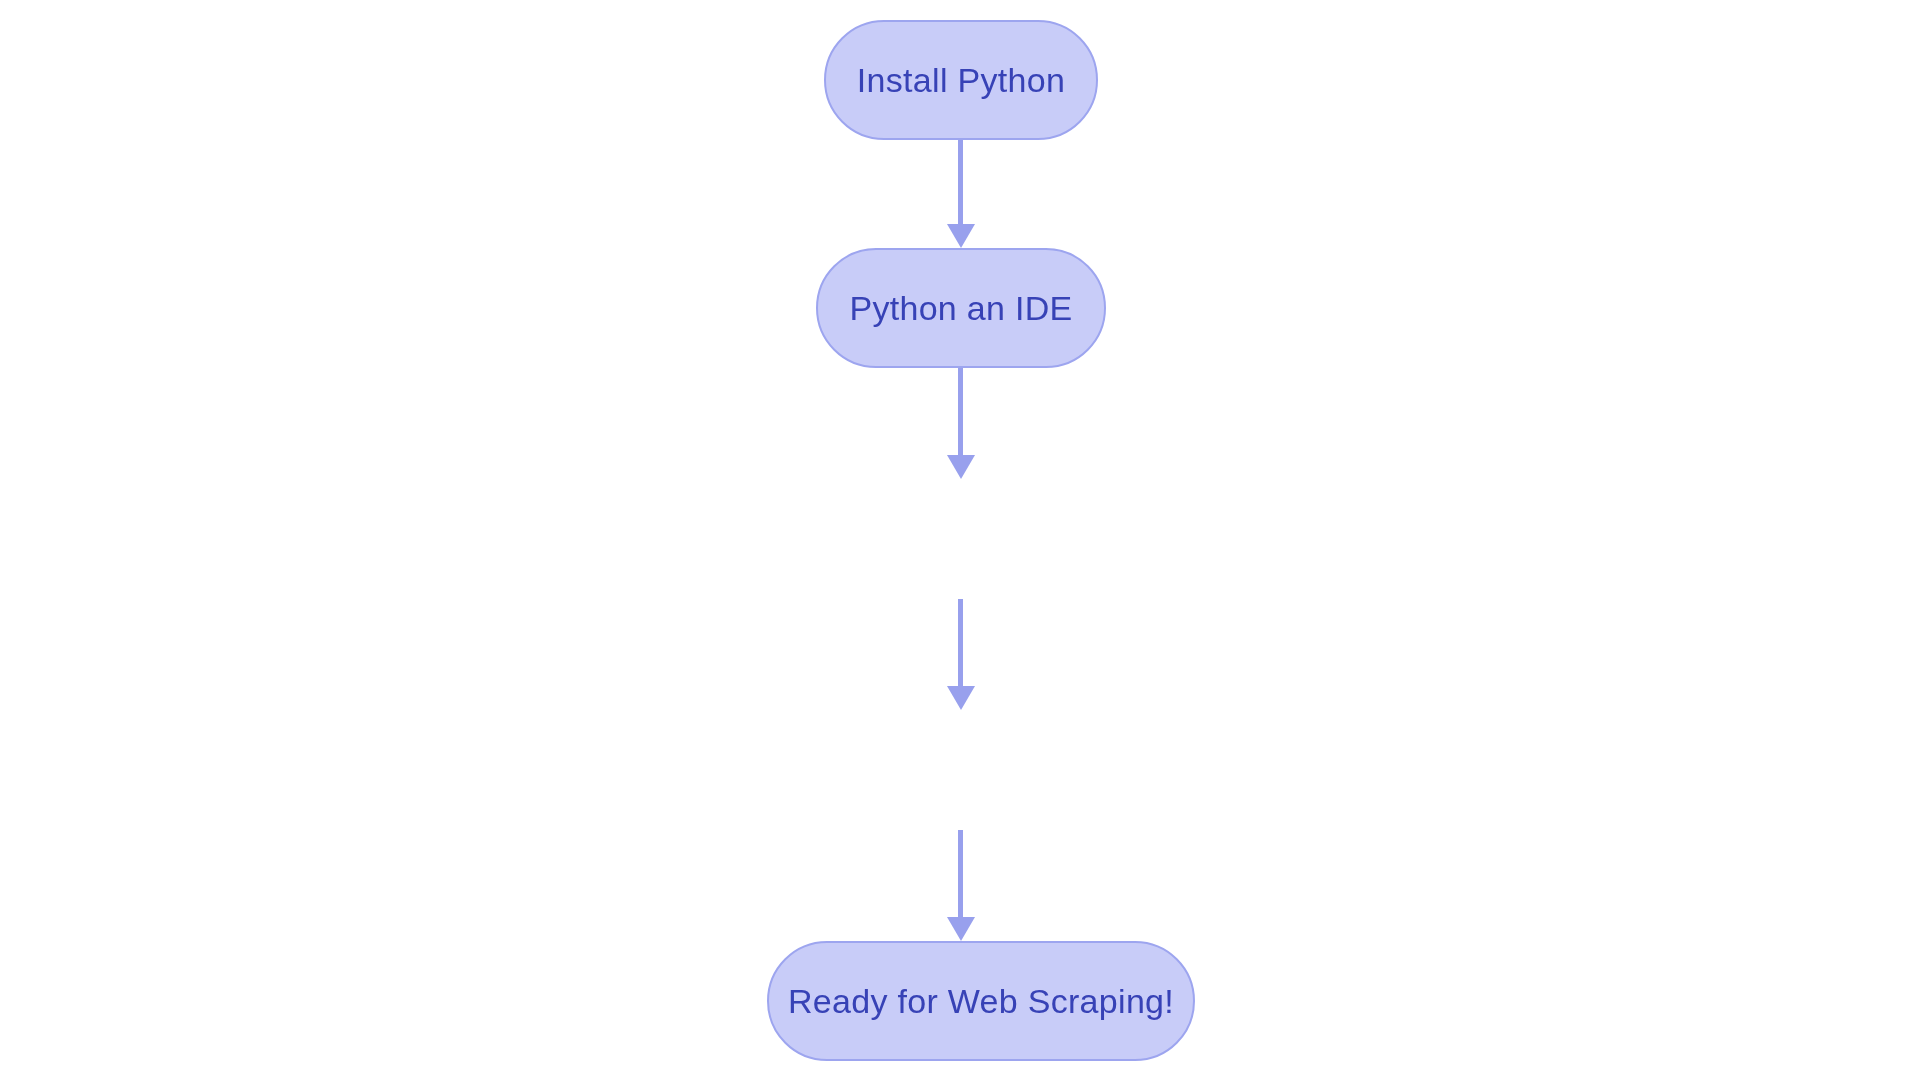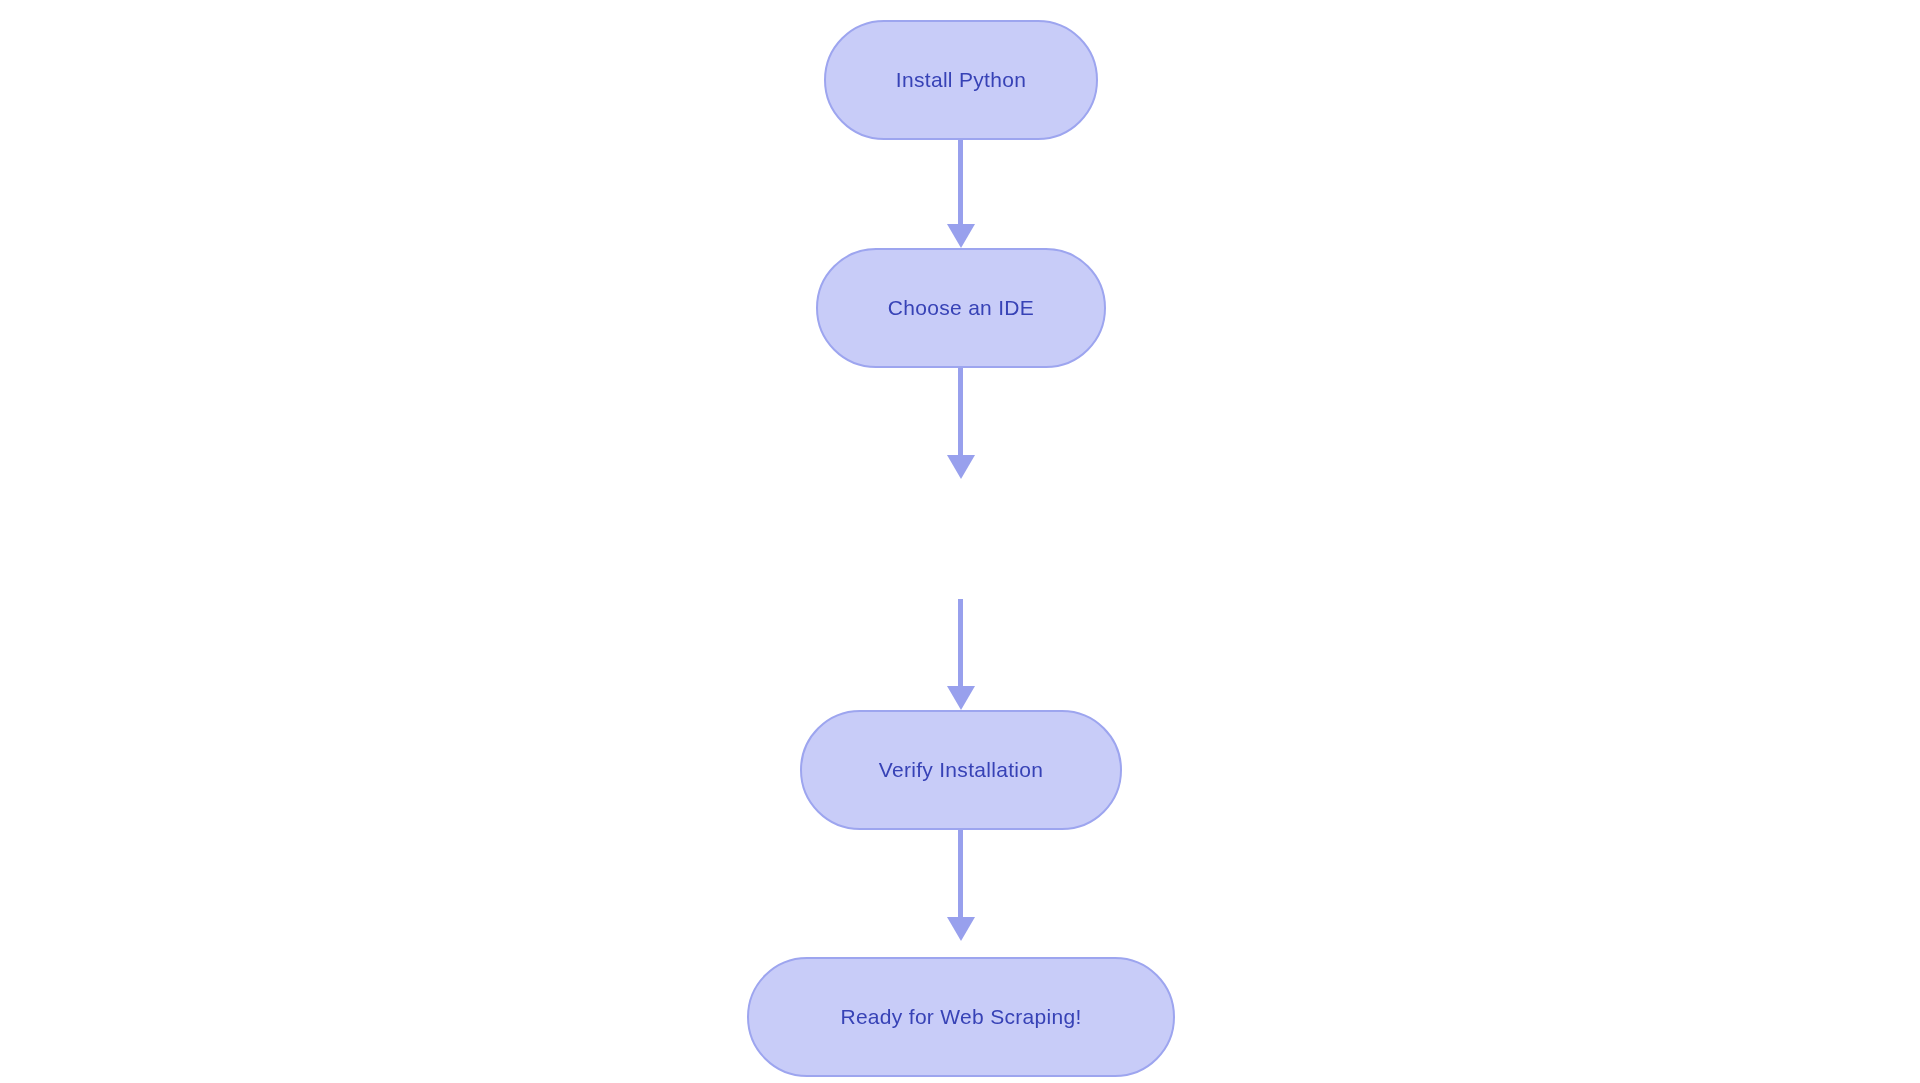--- a/index.html
+++ b/index.html
@@ -19,29 +19,29 @@
     position: absolute;
     height: 120px;
     box-sizing: border-box;
     background: #c8ccf8;
     border: 2px solid #9da5ef;
     border-radius: 60px;
     display: flex;
     align-items: center;
     justify-content: center;
     color: #3742b6;
-    font-size: 21px;
+    font-size: 34px;
     letter-spacing: 0.3px;
     white-space: nowrap;
   }
   .n1 { top: 20px;  left: 824px; width: 274px; }
   .n2 { top: 248px; left: 816px; width: 290px; }
   .n3 { top: 479px; left: 748px; width: 426px; }
   .n4 { top: 710px; left: 800px; width: 322px; }
-  .n5 { top: 941px; left: 747px; width: 428px; margin-top: 16px; }
+  .n5 { top: 941px; left: 767px; width: 428px; }
 
   .connector-line {
     position: absolute;
     left: 958px;
     width: 5px;
     background: #98a0ed;
   }
   .c1 { top: 140px; height: 86px; }
   .c2 { top: 368px; height: 89px; }
   .c3 { top: 599px; height: 89px; }
@@ -71,33 +71,30 @@
 <div id="canvas">
 
   <div class="flow-node n1">
     <span class="node-label">Install Python</span>
   </div>
 
   <div class="connector-line c1"></div>
   <div class="arrowhead a1"></div>
 
   <div class="flow-node n2">
-    <span class="node-label">Choose an IDE</span>
+    <span class="node-label">Python an IDE</span>
   </div>
 
   <div class="connector-line c2"></div>
   <div class="arrowhead a2"></div>
 
 
   <div class="connector-line c3"></div>
   <div class="arrowhead a3"></div>
 
-  <div class="flow-node n4">
-    <span class="node-label">Verify Installation</span>
-  </div>
 
   <div class="connector-line c4"></div>
   <div class="arrowhead a4"></div>
 
   <div class="flow-node n5">
     <span class="node-label">Ready for Web Scraping!</span>
   </div>
 
 </div>
 

